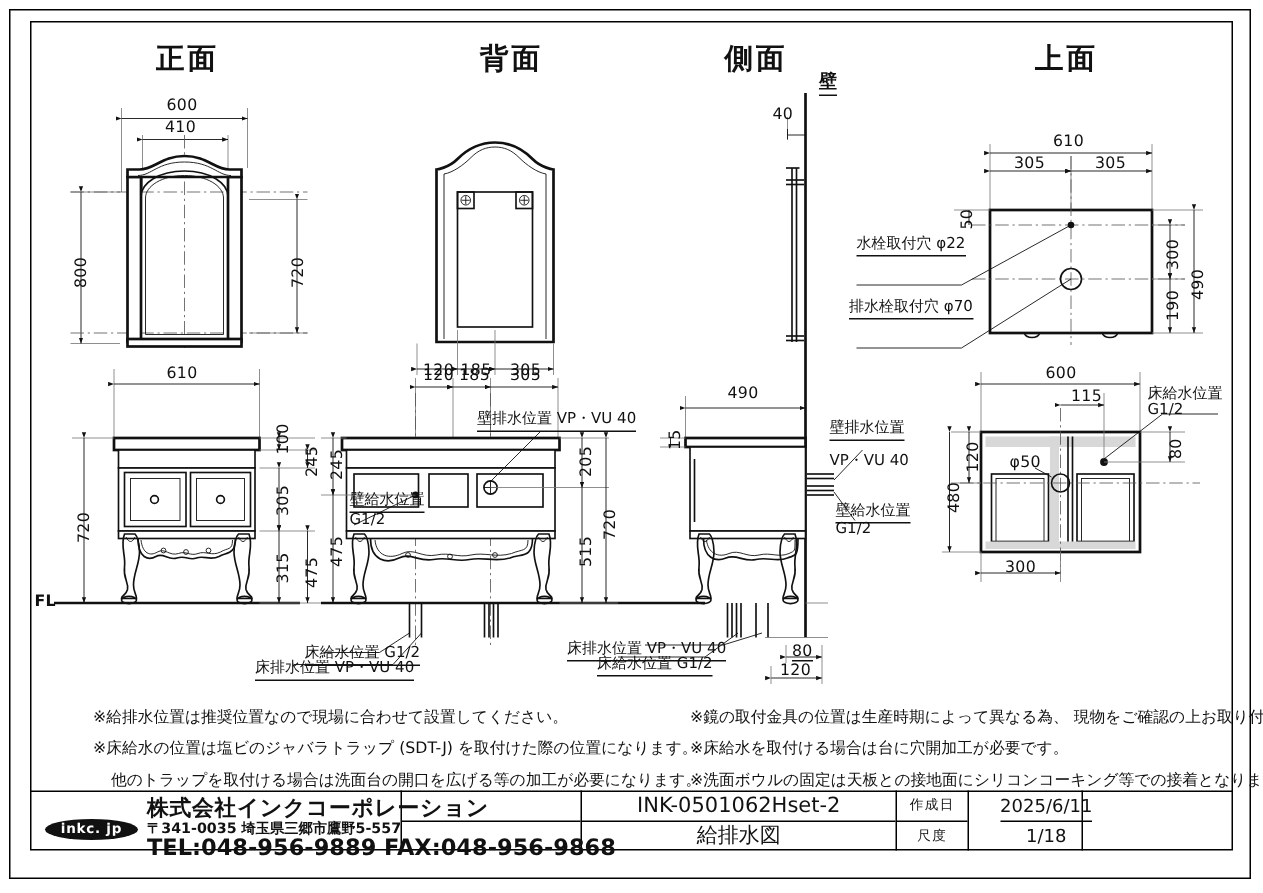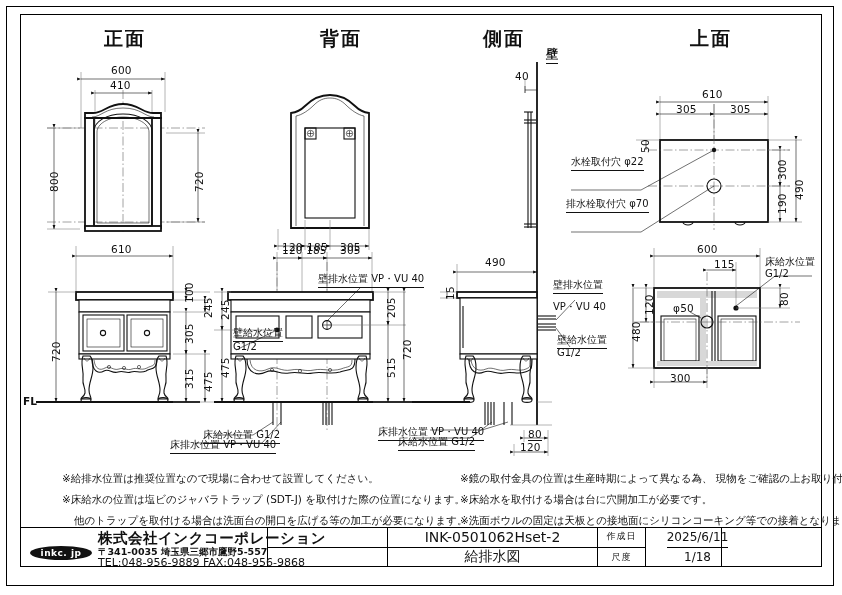--- a/index.html
+++ b/index.html
@@ -80,21 +80,21 @@
     color:#fff;font-size:9px;letter-spacing:0.5px;font-weight:bold;
   }
   .company{
     position:absolute;left:78px;top:2px;
     font-size:14.5px;font-weight:bold;letter-spacing:0.5px;white-space:nowrap;
   }
   .addr{
     position:absolute;left:78px;top:19px;font-size:9.5px;font-weight:bold;white-space:nowrap;
   }
   .tel{
-    position:absolute;left:78px;top:29px;font-size:11px;font-weight:normal;white-space:nowrap;
+    position:absolute;left:78px;top:29px;font-size:15px;font-weight:bold;white-space:nowrap;
   }
   .tb-blank{width:120px;}
   .tb-key{width:52px;font-size:10.5px;letter-spacing:3px;}
   .tb-val{width:210px;font-size:14px;}
   .tb-key2{width:48px;font-size:9px;letter-spacing:1px;text-align:center;}
   .tb-val2{width:76px;font-size:12px;}
   .tb-last{width:48px;border-right:none;}
   .row-split{
     display:flex;flex-direction:column;height:100%;
   }

